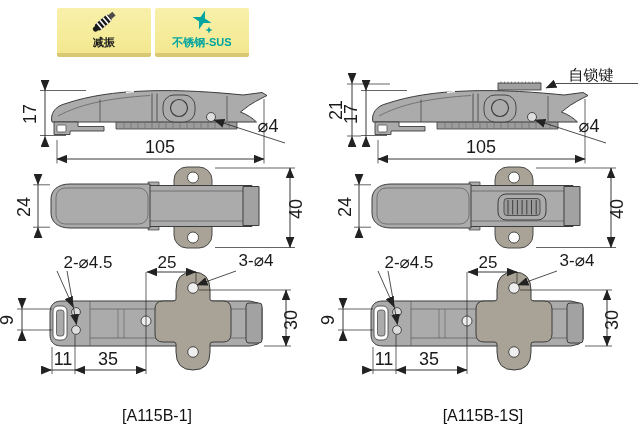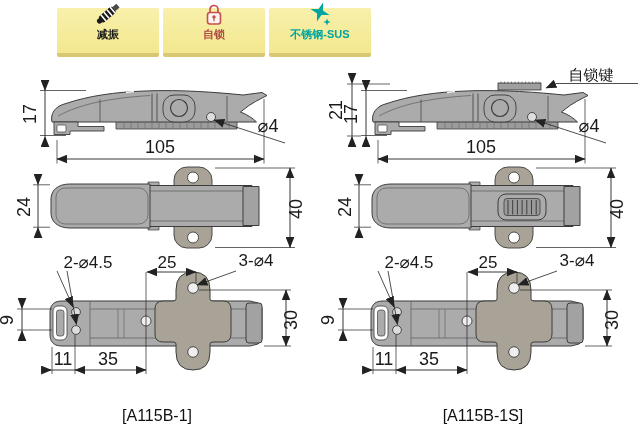--- a/index.html
+++ b/index.html
@@ -1,21 +1,21 @@
 <!DOCTYPE html>
 <html><head>
 <meta charset="utf-8">
 <style>
   html,body{margin:0;padding:0;}
   .screen{position:relative;width:644px;height:440px;background:#ffffff;overflow:hidden;
           font-family:"Liberation Sans",sans-serif;}
   .badges-row{position:absolute;left:57px;top:8px;display:flex;gap:4px;}
-  .badge{width:102px;height:49px;background:linear-gradient(#f8f0ab,#f3e88f);
+  .badge{width:94px;height:49px;background:linear-gradient(#f8f0ab,#f3e88f);
          border-bottom:4px solid #d8c873;border-radius:2px;display:flex;flex-direction:column;
-         align-items:center;justify-content:flex-end;padding-bottom:13px;box-sizing:border-box;}
+         align-items:center;justify-content:flex-end;padding-bottom:5px;box-sizing:border-box;}
   .badge-icon{height:28px;display:flex;align-items:center;justify-content:center;}
   .badge-label{font-size:11px;font-weight:bold;line-height:12px;color:#1a1a1a;white-space:nowrap;}
   .lbl-red{color:#b04a45;} .lbl-teal{color:#00a5a0;} .lbl-green:{color:#17923b;}
   .lbl-green{color:#17923b;} .lbl-blue{color:#1c5fae;}
   svg.drawing{position:absolute;left:0;top:0;}
   text.dim{font-family:"Liberation Sans",sans-serif;font-size:17px;fill:#1a1a1a;}
   text.dim-big{font-family:"Liberation Sans",sans-serif;font-size:18px;fill:#1a1a1a;}
   text.model{font-family:"Liberation Sans",sans-serif;font-size:16px;fill:#111;}
   text.callout{font-family:"Liberation Sans",sans-serif;font-size:15px;fill:#111;}
 </style>
@@ -222,31 +222,20 @@
             <rect x="5" y="10" width="18" height="8" rx="3" fill="#1a1a1a"></rect>
             <path d="M9 10v8M13 10v8M17 10v8M21 10v8" stroke="#ffffff" stroke-width="1.6"></path>
             <rect x="23" y="11.5" width="5" height="5" fill="#4a4a4a"></rect>
           </g>
         </svg>
       </div>
       <div class="badge-label">减振</div>
     </div>
 
 
-    <div class="badge">
-      <div class="badge-icon">
-        <svg width="30" height="28" viewBox="0 0 30 28">
-          <path d="M11 13V9.5a4 4 0 0 1 8 0V13" fill="none" stroke="#c4504b" stroke-width="1.7"></path>
-          <rect x="8.5" y="12.5" width="13" height="11.5" rx="2.5" fill="#fdf3f2" stroke="#c4504b" stroke-width="1.6"></rect>
-          <circle cx="15" cy="17" r="1.7" fill="#c4504b"></circle>
-          <rect x="14.4" y="17.8" width="1.2" height="3.4" fill="#c4504b"></rect>
-        </svg>
-      </div>
-      <div class="badge-label lbl-red">自锁</div>
-    </div>
 
     <div class="badge">
       <div class="badge-icon">
         <svg width="30" height="28" viewBox="0 0 30 28">
           <g transform="rotate(18 15 12)">
             <path d="M15 2L17.3 9.7L25 12L17.3 14.3L15 22L12.7 14.3L5 12L12.7 9.7Z" fill="#00a5a0"></path>
           </g>
           <path d="M22 18.5L23 21L25.5 22L23 23L22 25.5L21 23L18.5 22L21 21Z" fill="#00a5a0"></path>
         </svg>
       </div>

